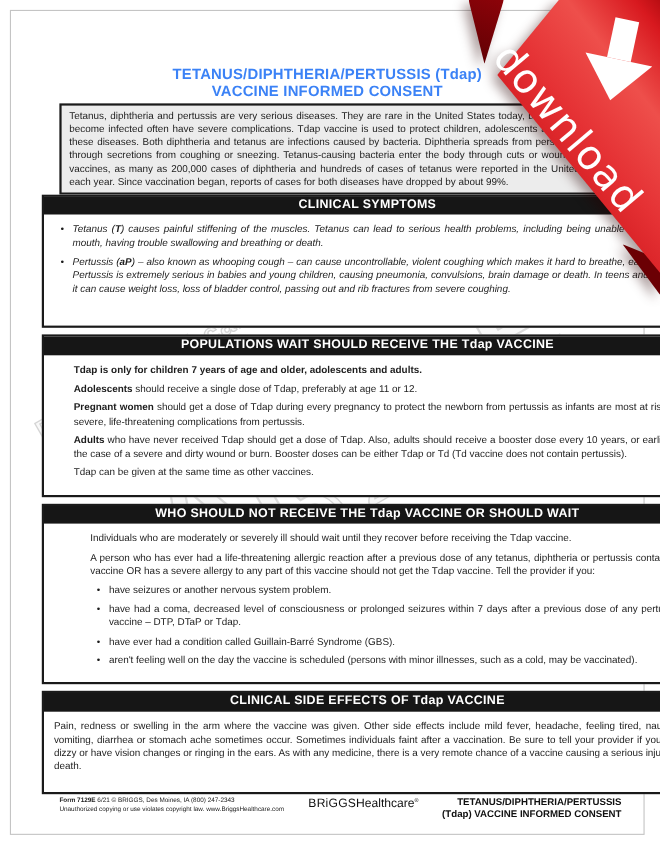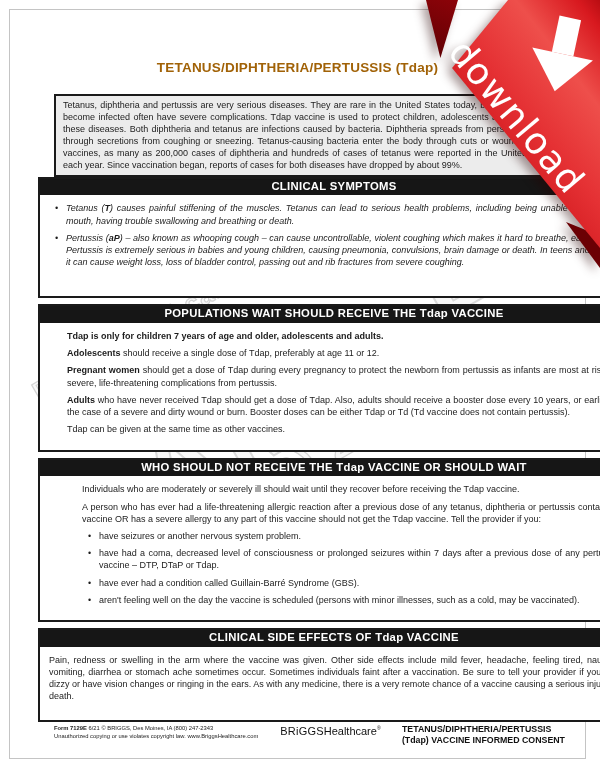--- a/index.html
+++ b/index.html
@@ -21,21 +21,21 @@
     transform:translate(-50%,-50%) rotate(-30deg);
   }
   .wm-site  { left:153px; top:310px; font-size:26px; letter-spacing:1px; }
   .wm-big   { left:281px; top:391px; font-size:110px; letter-spacing:6px; -webkit-text-stroke:2px rgba(170,170,170,0.40); }
   .wm-phone { left:351px; top:421px; font-size:42px; letter-spacing:3px; }
   
   .content { position:absolute; inset:0; z-index:1; }
   .doc-title {
     position:absolute; left:0; top:50px; width:100%;
     text-align:center; font-weight:bold; font-size:13.5px; line-height:1.12;
-    color:#a16207; letter-spacing:0.2px;
+    color:#3b82f6; letter-spacing:0.2px;
   }
   .intro-box {
     position:absolute; left:44px; top:84px; width:511px; box-sizing:border-box;
     border:2px solid #1a1a1a; background:#ececec;
     padding:3px 7px 4px 7px;
     font-size:9px; line-height:1.34; text-align:justify; color:#1c1c1c;
   }
   .sections { position:absolute; left:28px; top:167px; width:592px; }
   .section { border:2px solid #1a1a1a; background:#ffffff; margin-bottom:6px; box-sizing:border-box; }
   .section-header {
@@ -58,21 +58,21 @@
   
   .footer {
     position:absolute; left:44px; top:714px; width:511px;
     display:flex; justify-content:space-between; align-items:flex-start;
   }
   .foot-left { width:205px; font-size:5.8px; line-height:1.45; color:#222; }
   .foot-brand { font-size:11px; color:#111; padding-top:1px; white-space:nowrap; }
   .foot-brand .b1 { font-weight:normal; letter-spacing:0.2px; }
   .foot-brand .b2 { font-weight:normal; }
   .foot-brand sup { font-size:5px; }
-  .foot-right { text-align:left; font-weight:bold; font-size:8.8px; line-height:1.3; color:#111; }
+  .foot-right { text-align:right; font-weight:bold; font-size:8.8px; line-height:1.3; color:#111; }
   
   .ribbon { position:absolute; inset:0; overflow:hidden; z-index:30; }
   .ribbon-group { position:absolute; inset:0; filter:drop-shadow(-5px 4px 5px rgba(40,0,0,0.38)); }
   .ribbon-main {
     position:absolute; left:420px; top:0; width:180px; height:260px;
     background:linear-gradient(52deg,#6f0004 0%, #9d080c 12%, #c90f15 32%, #e53134 58%, #ee4f4b 78%, #d8191f 94%, #b90d12 100%);
     clip-path:polygon(48.9% 0%, 100% 0%, 100% 95.4%, 17.8% 26.2%);
   }
   .ribbon-fold-top {
     position:absolute; left:426px; top:0; width:32px; height:58px;
@@ -109,20 +109,21 @@
     <div class="watermark">
       <div class="wm wm-site">BriggsHealthcare.com</div>
       <div class="wm wm-big">SAMPLE</div>
       <div class="wm wm-phone">(800) 247-2343</div>
     </div>
 
     <div class="content">
 
       <div class="doc-title">
         <div>TETANUS/DIPHTHERIA/PERTUSSIS (Tdap)</div>
+        <div>VACCINE INFORMED CONSENT</div>
       </div>
 
       <div class="intro-box">
         <span>Tetanus, diphtheria and pertussis are very serious diseases. They are rare in the United States today, but people who do become infected often have severe complications. Tdap vaccine is used to protect children, adolescents and adults from these diseases. Both diphtheria and tetanus are infections caused by bacteria. Diphtheria spreads from person to person through secretions from coughing or sneezing. Tetanus-causing bacteria enter the body through cuts or wounds. Before vaccines, as many as 200,000 cases of diphtheria and hundreds of cases of tetanus were reported in the United States each year. Since vaccination began, reports of cases for both diseases have dropped by about 99%.</span>
       </div>
 
       <div class="sections">
 
         <div class="section">
           <div class="section-header">CLINICAL SYMPTOMS</div>

